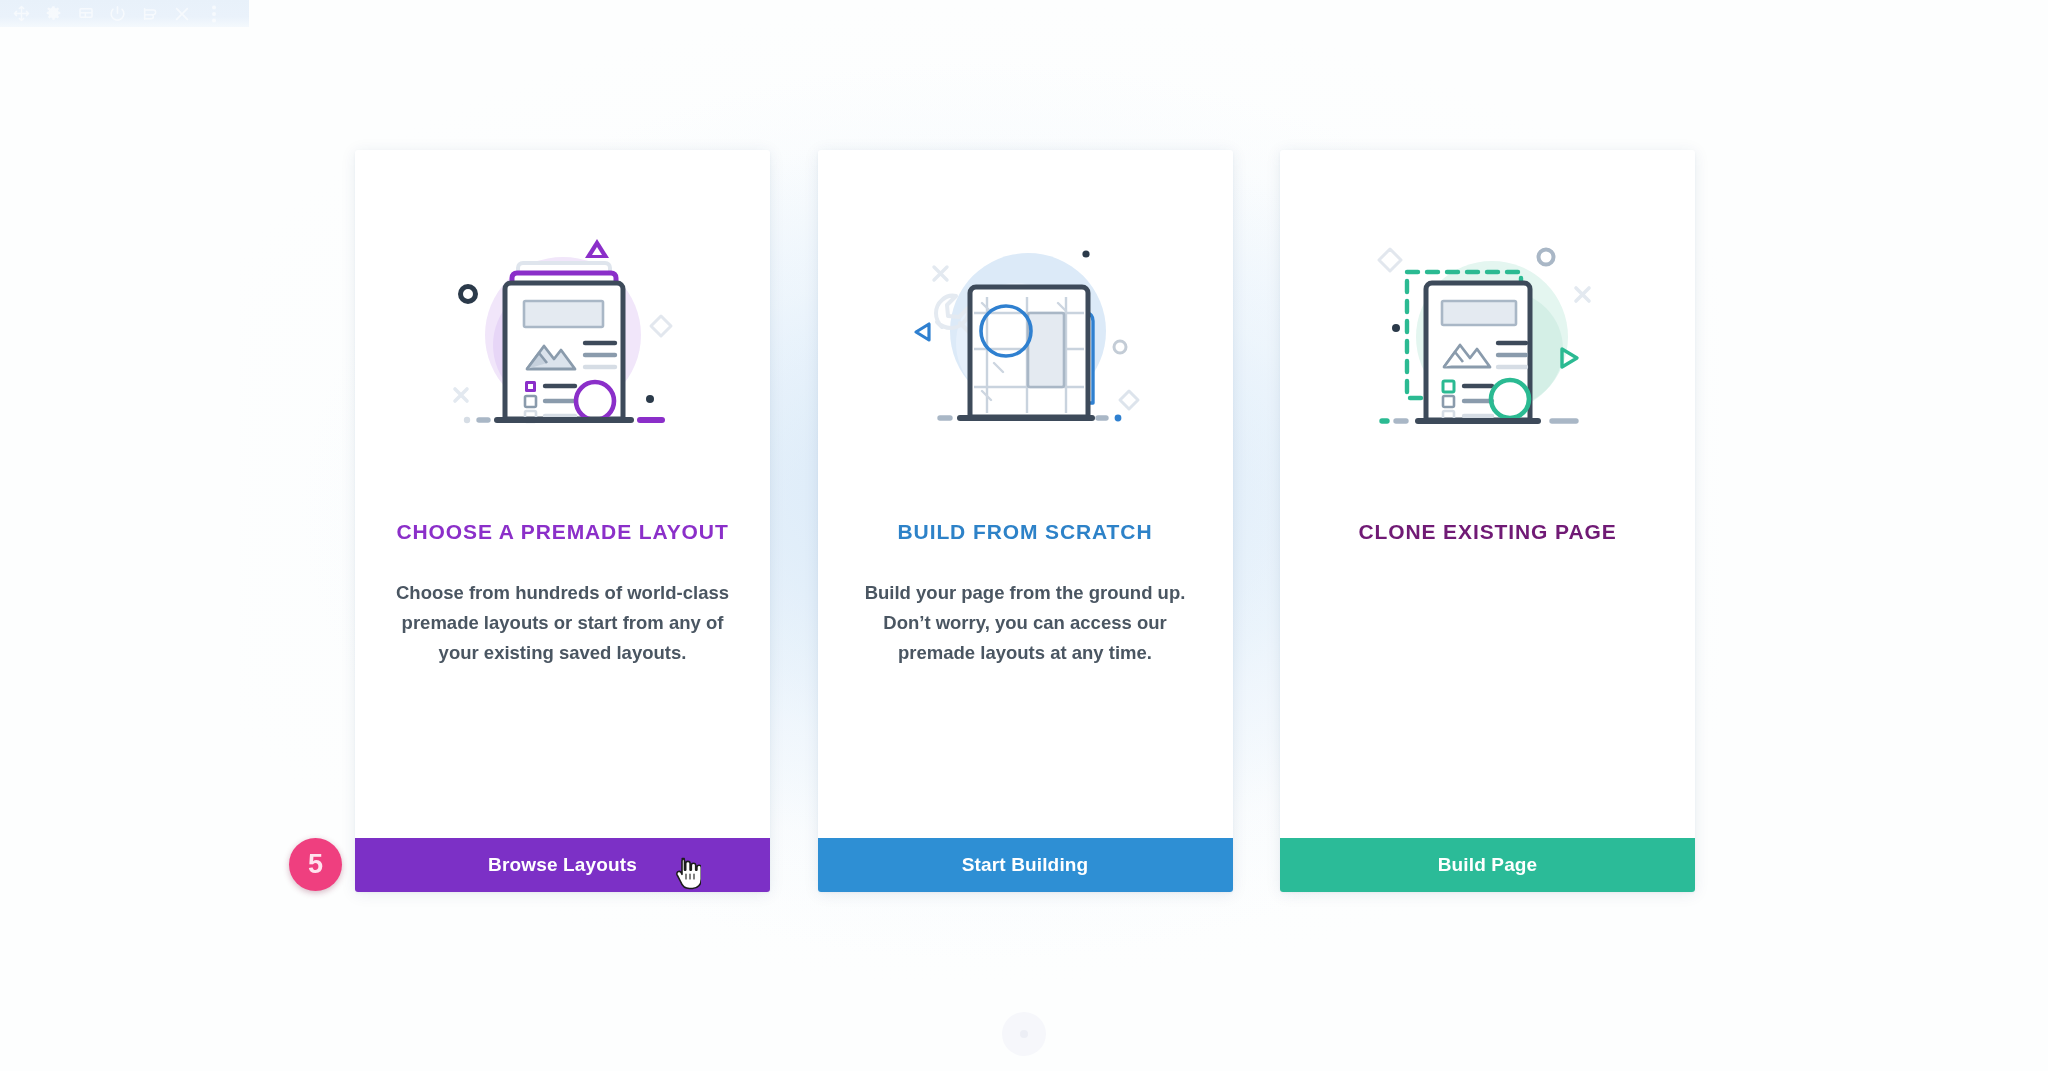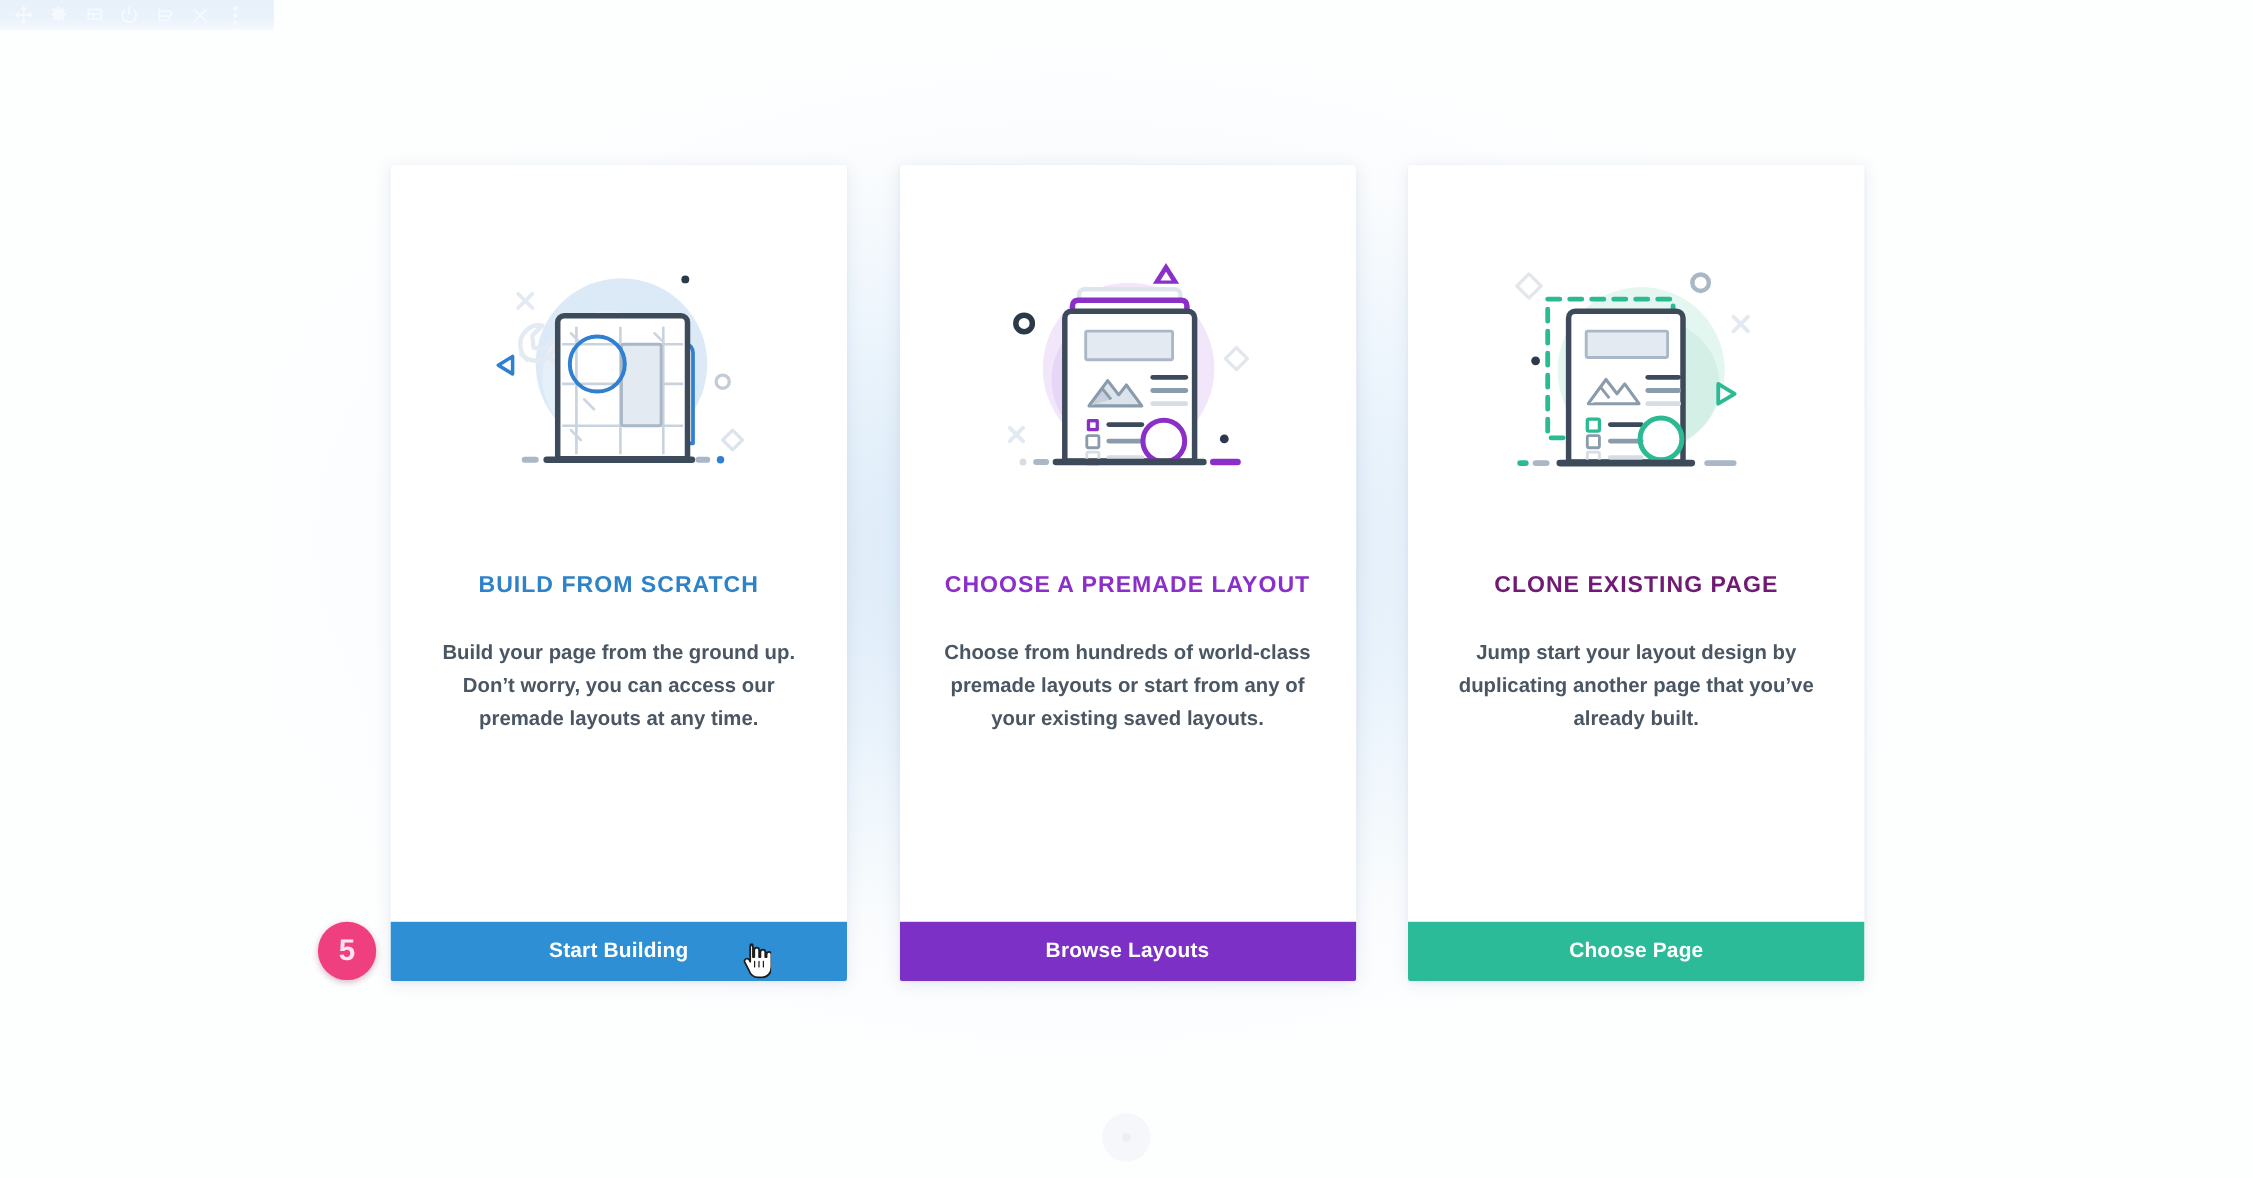--- a/index.html
+++ b/index.html
@@ -215,20 +215,75 @@
 
   <div class="scroll-dot"></div>
 
   <div class="cards">
 
     <div class="card">
       <div class="card-body">
         <div class="illus">
           <svg width="255" height="210" viewBox="0 0 255 210" fill="none">
 
+            <circle cx="128" cy="104" r="78" fill="#f1e6fa"></circle>
+            <circle cx="120" cy="114" r="62" fill="#e7d6f7"></circle>
+
+            <path d="M162 8l12 19h-24z" fill="#8b2fc9"></path>
+            <path d="M162 16l5 8h-10z" fill="#ffffff"></path>
+
+            <circle cx="33" cy="63" r="7.5" fill="none" stroke="#2b3a4a" stroke-width="5"></circle>
+
+            <path d="M226 85l10 10-10 10-10-10z" fill="none" stroke="#e2e7ee" stroke-width="3" stroke-linejoin="round"></path>
+
+            <path d="M20 158l12 12M32 158l-12 12" stroke="#e3e9f0" stroke-width="3.6" stroke-linecap="round"></path>
+
+            <circle cx="215" cy="168" r="4" fill="#2b3a4a"></circle>
+
+            <path d="M88 32h82c3 0 5 2 5 5v10H83V37c0-3 2-5 5-5z" fill="#ffffff" stroke="#dfe5ed" stroke-width="4"></path>
+            <path d="M82 42h94c3 0 5 2 5 5v8H77v-8c0-3 2-5 5-5z" fill="#ffffff" stroke="#8b2fc9" stroke-width="5" stroke-linejoin="round"></path>
+
+            <path d="M76 52h106c3.3 0 6 2.7 6 6v130H70V58c0-3.3 2.7-6 6-6z" fill="#ffffff" stroke="#3d4a5a" stroke-width="5" stroke-linejoin="round"></path>
+
+            <rect x="89" y="70" width="79" height="26" rx="1.5" fill="#e4eaf1" stroke="#a9b7c6" stroke-width="2.6"></rect>
+
+            <path d="M92 138l17-23 10 13 7-9 14 19z" fill="#dbe3ec" stroke="#8a9bac" stroke-width="2.8" stroke-linejoin="round"></path>
+            <path d="M92 138l12-16 8 10" fill="#c6d1dd" stroke="#8a9bac" stroke-width="2.6" stroke-linejoin="round"></path>
+
+            <path d="M150 112h30" stroke="#3d4a5a" stroke-width="4.4" stroke-linecap="round"></path>
+            <path d="M150 124h30" stroke="#8a9bac" stroke-width="4.4" stroke-linecap="round"></path>
+            <path d="M150 136h30" stroke="#d6dde5" stroke-width="4.4" stroke-linecap="round"></path>
+
+            <rect x="90" y="150" width="11" height="11" rx="1.5" fill="#8b2fc9"></rect>
+            <rect x="93" y="153" width="5" height="5" fill="#ffffff"></rect>
+            <path d="M110 155h30" stroke="#3d4a5a" stroke-width="4.4" stroke-linecap="round"></path>
+            <rect x="90" y="165" width="11" height="11" rx="1.5" fill="none" stroke="#8a9bac" stroke-width="2.6"></rect>
+            <path d="M110 170h30" stroke="#8a9bac" stroke-width="4.4" stroke-linecap="round"></path>
+            <rect x="90" y="180" width="11" height="11" rx="1.5" fill="none" stroke="#d6dde5" stroke-width="2.6"></rect>
+            <path d="M110 185h30" stroke="#d6dde5" stroke-width="4.4" stroke-linecap="round"></path>
+
+            <circle cx="160" cy="170" r="19" fill="none" stroke="#8b2fc9" stroke-width="4.6"></circle>
+
+            <path d="M62 189h134" stroke="#3d4a5a" stroke-width="6" stroke-linecap="round"></path>
+            <path d="M44 189h9" stroke="#a9b7c6" stroke-width="5.4" stroke-linecap="round"></path>
+            <circle cx="32" cy="189" r="3.2" fill="#d6dde5"></circle>
+            <path d="M205 189h22" stroke="#8b2fc9" stroke-width="6" stroke-linecap="round"></path>
+          </svg>
+        </div>
+        <div class="card-title" style="color:#8b2fc9">CHOOSE A PREMADE LAYOUT</div>
+        <div class="card-desc">Choose from hundreds of world-class premade layouts or start from any of your existing saved layouts.</div>
+      </div>
+      <div class="card-btn" style="background:#7c30c6">Browse Layouts</div>
+    </div>
+
+    <div class="card">
+      <div class="card-body">
+        <div class="illus">
+          <svg width="255" height="210" viewBox="0 0 255 210" fill="none">
+
             <circle cx="130" cy="100" r="78" fill="#dceaf8"></circle>
             <circle cx="118" cy="112" r="60" fill="#e6f0fb"></circle>
 
             <path d="M36 36l13 13M49 36L36 49" stroke="#e3e9f0" stroke-width="3.4" stroke-linecap="round"></path>
 
             <path d="M44 96c-8-8-8-20 0-27 4-4 9-5 14-4l-9 9 1 11 11 1 9-9c1 5 0 10-4 14-7 8-19 8-27 0z" fill="none" stroke="#e4eaf1" stroke-width="4" stroke-linejoin="round"></path>
             <path d="M62 92l38 38" stroke="#e4eaf1" stroke-width="4" stroke-linecap="round"></path>
 
             <path d="M18 101l13-8v16z" fill="none" stroke="#2f80d0" stroke-width="3.2" stroke-linejoin="round"></path>
 
@@ -265,75 +320,20 @@
         <div class="card-desc">Build your page from the ground up. Don’t worry, you can access our premade layouts at any time.</div>
       </div>
       <div class="card-btn" style="background:#2e8fd4">Start Building</div>
     </div>
 
     <div class="card">
       <div class="card-body">
         <div class="illus">
           <svg width="255" height="210" viewBox="0 0 255 210" fill="none">
 
-            <circle cx="128" cy="104" r="78" fill="#f1e6fa"></circle>
-            <circle cx="120" cy="114" r="62" fill="#e7d6f7"></circle>
-
-            <path d="M162 8l12 19h-24z" fill="#8b2fc9"></path>
-            <path d="M162 16l5 8h-10z" fill="#ffffff"></path>
-
-            <circle cx="33" cy="63" r="7.5" fill="none" stroke="#2b3a4a" stroke-width="5"></circle>
-
-            <path d="M226 85l10 10-10 10-10-10z" fill="none" stroke="#e2e7ee" stroke-width="3" stroke-linejoin="round"></path>
-
-            <path d="M20 158l12 12M32 158l-12 12" stroke="#e3e9f0" stroke-width="3.6" stroke-linecap="round"></path>
-
-            <circle cx="215" cy="168" r="4" fill="#2b3a4a"></circle>
-
-            <path d="M88 32h82c3 0 5 2 5 5v10H83V37c0-3 2-5 5-5z" fill="#ffffff" stroke="#dfe5ed" stroke-width="4"></path>
-            <path d="M82 42h94c3 0 5 2 5 5v8H77v-8c0-3 2-5 5-5z" fill="#ffffff" stroke="#8b2fc9" stroke-width="5" stroke-linejoin="round"></path>
-
-            <path d="M76 52h106c3.3 0 6 2.7 6 6v130H70V58c0-3.3 2.7-6 6-6z" fill="#ffffff" stroke="#3d4a5a" stroke-width="5" stroke-linejoin="round"></path>
-
-            <rect x="89" y="70" width="79" height="26" rx="1.5" fill="#e4eaf1" stroke="#a9b7c6" stroke-width="2.6"></rect>
-
-            <path d="M92 138l17-23 10 13 7-9 14 19z" fill="#dbe3ec" stroke="#8a9bac" stroke-width="2.8" stroke-linejoin="round"></path>
-            <path d="M92 138l12-16 8 10" fill="#c6d1dd" stroke="#8a9bac" stroke-width="2.6" stroke-linejoin="round"></path>
-
-            <path d="M150 112h30" stroke="#3d4a5a" stroke-width="4.4" stroke-linecap="round"></path>
-            <path d="M150 124h30" stroke="#8a9bac" stroke-width="4.4" stroke-linecap="round"></path>
-            <path d="M150 136h30" stroke="#d6dde5" stroke-width="4.4" stroke-linecap="round"></path>
-
-            <rect x="90" y="150" width="11" height="11" rx="1.5" fill="#8b2fc9"></rect>
-            <rect x="93" y="153" width="5" height="5" fill="#ffffff"></rect>
-            <path d="M110 155h30" stroke="#3d4a5a" stroke-width="4.4" stroke-linecap="round"></path>
-            <rect x="90" y="165" width="11" height="11" rx="1.5" fill="none" stroke="#8a9bac" stroke-width="2.6"></rect>
-            <path d="M110 170h30" stroke="#8a9bac" stroke-width="4.4" stroke-linecap="round"></path>
-            <rect x="90" y="180" width="11" height="11" rx="1.5" fill="none" stroke="#d6dde5" stroke-width="2.6"></rect>
-            <path d="M110 185h30" stroke="#d6dde5" stroke-width="4.4" stroke-linecap="round"></path>
-
-            <circle cx="160" cy="170" r="19" fill="none" stroke="#8b2fc9" stroke-width="4.6"></circle>
-
-            <path d="M62 189h134" stroke="#3d4a5a" stroke-width="6" stroke-linecap="round"></path>
-            <path d="M44 189h9" stroke="#a9b7c6" stroke-width="5.4" stroke-linecap="round"></path>
-            <circle cx="32" cy="189" r="3.2" fill="#d6dde5"></circle>
-            <path d="M205 189h22" stroke="#8b2fc9" stroke-width="6" stroke-linecap="round"></path>
-          </svg>
-        </div>
-        <div class="card-title" style="color:#8b2fc9">CHOOSE A PREMADE LAYOUT</div>
-        <div class="card-desc">Choose from hundreds of world-class premade layouts or start from any of your existing saved layouts.</div>
-      </div>
-      <div class="card-btn" style="background:#7c30c6">Browse Layouts</div>
-    </div>
-
-    <div class="card">
-      <div class="card-body">
-        <div class="illus">
-          <svg width="255" height="210" viewBox="0 0 255 210" fill="none">
-
             <circle cx="132" cy="106" r="76" fill="#e4f6f0"></circle>
             <circle cx="145" cy="118" r="58" fill="#d4efe6"></circle>
 
             <path d="M30 18l11 11-11 11-11-11z" fill="none" stroke="#e2e7ee" stroke-width="3" stroke-linejoin="round"></path>
 
             <circle cx="186" cy="26" r="7.5" fill="none" stroke="#a9b7c6" stroke-width="4"></circle>
 
             <path d="M216 57l13 13M229 57l-13 13" stroke="#e3e9f0" stroke-width="3.6" stroke-linecap="round"></path>
 
             <circle cx="36" cy="97" r="4" fill="#2b3a4a"></circle>
@@ -362,23 +362,22 @@
 
             <circle cx="150" cy="168" r="19" fill="none" stroke="#2bba92" stroke-width="4.6"></circle>
 
             <path d="M58 190h120" stroke="#3d4a5a" stroke-width="6" stroke-linecap="round"></path>
             <path d="M36 190h10" stroke="#a9b7c6" stroke-width="5.4" stroke-linecap="round"></path>
             <path d="M22 190h5" stroke="#2bba92" stroke-width="5.4" stroke-linecap="round"></path>
             <path d="M192 190h24" stroke="#a9b7c6" stroke-width="5.4" stroke-linecap="round"></path>
           </svg>
         </div>
         <div class="card-title" style="color:#701a75">CLONE EXISTING PAGE</div>
-        <div class="card-desc">Jump start your layout design by duplicating another page that you’ve already built.</div>
       </div>
-      <div class="card-btn" style="background:#2bbb98">Choose Page</div>
+      <div class="card-btn" style="background:#2bbb98">Build Page</div>
     </div>
 
   </div>
 
   <div class="badge">5</div>
 
   <div class="cursor">
     <svg width="28" height="34" viewBox="0 0 28 34">
       <path d="M9.2 1.5c1.3 0 2.3 1 2.3 2.3v9.3h1.2V6.6c0-1.2 1-2.2 2.2-2.2s2.2 1 2.2 2.2v6.5h1.2V8.4c0-1.2 1-2.2 2.2-2.2s2.2 1 2.2 2.2v4.7h1.2v-2.6c0-1.2 1-2.2 2.2-2.2v0c1.2 0 2.2 1 2.2 2.2v11.4c0 5.6-3.6 9.6-8.8 9.6h-3c-4.6 0-7.4-2.8-8.7-6.5L4 17.6c-.5-1.3.2-2.6 1.4-3 1.1-.4 2.3.1 2.8 1.1l.8 1.6V3.8c0-1.3 1-2.3 2.2-2.3z" fill="#ffffff" stroke="#1c1c1c" stroke-width="1.6" stroke-linejoin="round"></path>
       <path d="M13 17v5M17 17v5M21 17v5" stroke="#1c1c1c" stroke-width="1.1" stroke-linecap="round"></path>

